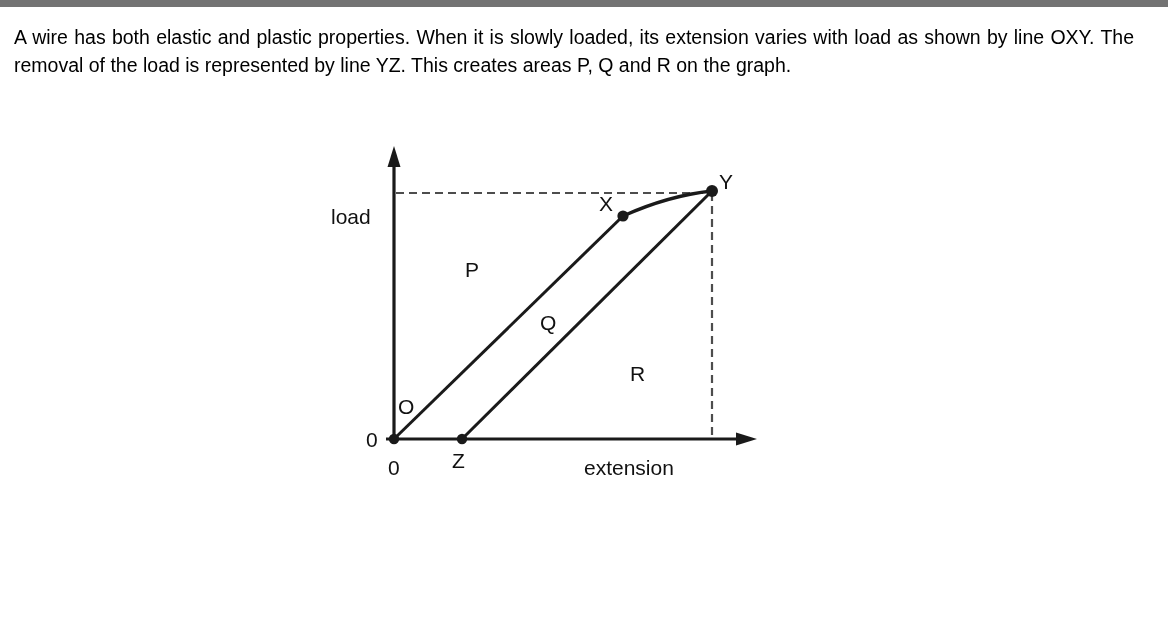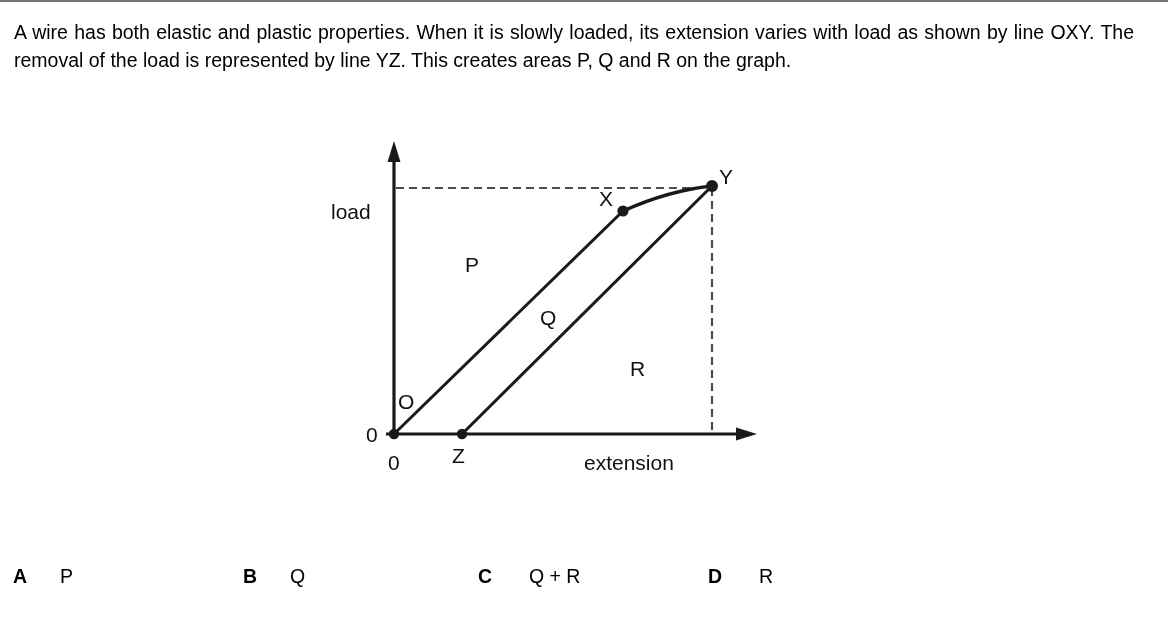--- a/index.html
+++ b/index.html
@@ -14,21 +14,21 @@
     font-family: "Liberation Sans", sans-serif;
     color: #000000;
     position: relative;
     overflow: hidden;
   }
   #page {
     position: relative;
     width: 1168px;
     height: 626px;
     background: #ffffff;
-    border-top: 2px solid #737373;
+    border-top: 7px solid #737373;
     box-sizing: border-box;
   }
   .stem {
     position: absolute;
     left: 14px;
     top: 16px;
     width: 1120px;
     font-size: 19.5px;
     line-height: 28px;
     color: #000;
@@ -147,36 +147,14 @@
       <text class="glabel" x="719" y="62">Y</text>
       <text class="glabel" x="452" y="341">Z</text>
 
       <text class="glabel" x="465" y="150">P</text>
       <text class="glabel" x="540" y="203">Q</text>
       <text class="glabel" x="630" y="254">R</text>
     </svg>
   </div>
 
 
-  <div class="options">
-    <div class="opt opt-a">
-      <span class="letter">A</span>
-      <span class="gap-sm"></span>
-      <span class="val">P</span>
-    </div>
-    <div class="opt opt-b">
-      <span class="letter">B</span>
-      <span class="gap-sm"></span>
-      <span class="val">Q</span>
-    </div>
-    <div class="opt opt-c">
-      <span class="letter">C</span>
-      <span class="gap-md"></span>
-      <span class="val">Q + R</span>
-    </div>
-    <div class="opt opt-d">
-      <span class="letter">D</span>
-      <span class="gap-md"></span>
-      <span class="val">R</span>
-    </div>
-  </div>
 
 </div>
 
 </body></html>

